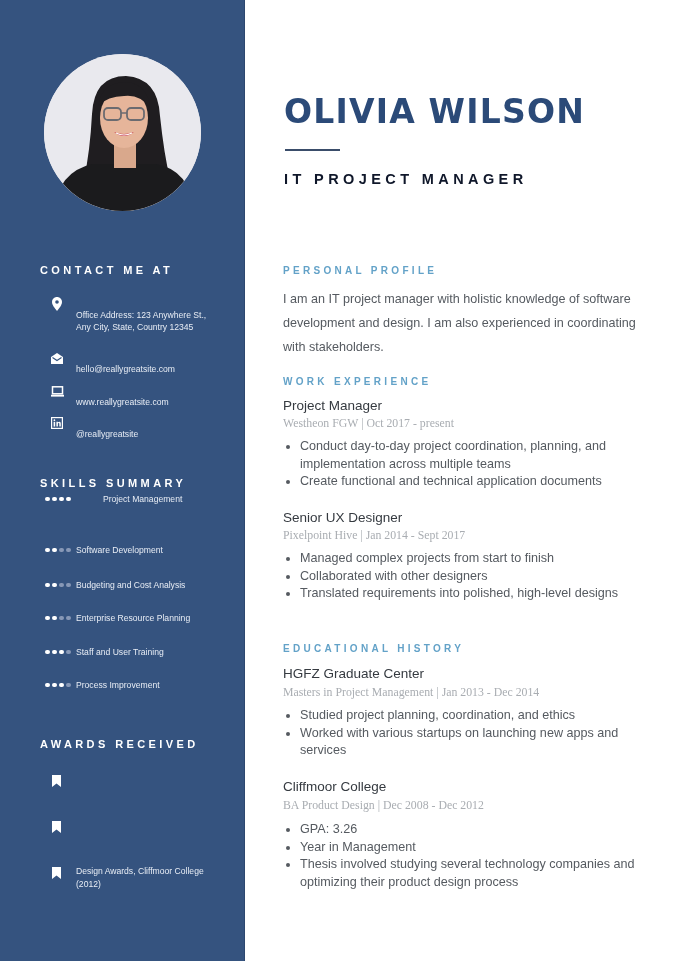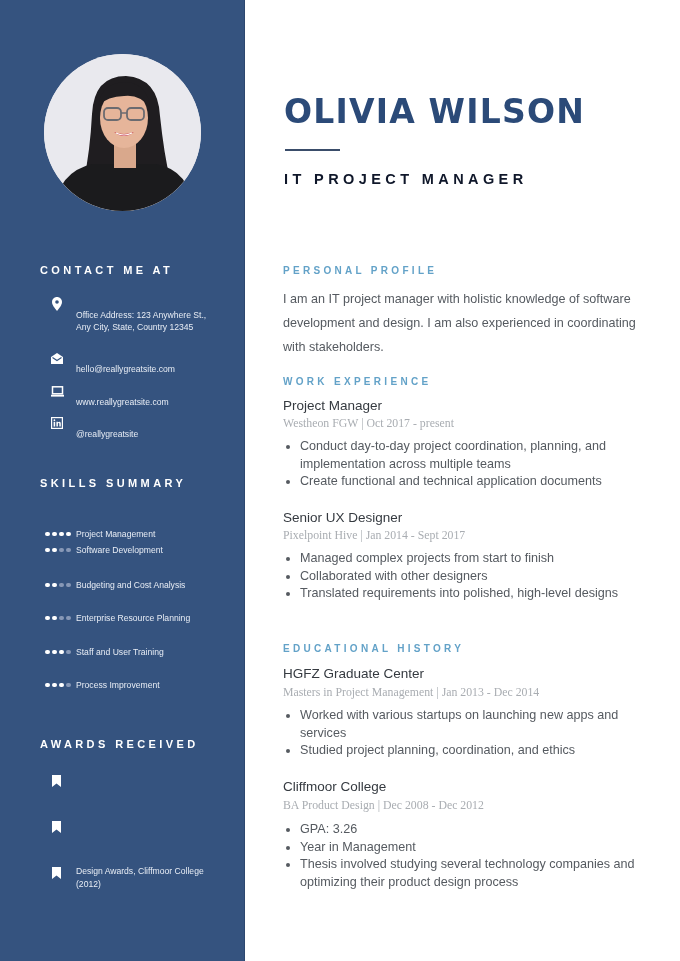--- a/index.html
+++ b/index.html
@@ -124,21 +124,21 @@
           <rect x="2.6" y="4.8" width="1.6" height="4.8" fill="#fff"></rect>
           <circle cx="3.4" cy="3.2" r="0.9" fill="#fff"></circle>
           <path d="M5.4 4.8 L6.9 4.8 L6.9 5.6 Q7.6 4.6 8.6 4.7 Q9.8 4.9 9.8 6.4 L9.8 9.6 L8.3 9.6 L8.3 6.7 Q8.3 5.9 7.6 5.9 Q6.9 6 6.9 6.9 L6.9 9.6 L5.4 9.6 Z" fill="#fff"></path>
         </svg>
     </span>
     <span class="contact-text">@reallygreatsite</span>
   </div>
 
   <div class="side-heading" style="top:477px">SKILLS SUMMARY</div>
   <div id="skills-list">
-      <div class="skill-item" style="top: 529px;">
+      <div class="skill-item" style="top: 494px; gap: 27px;">
         <span class="dots">
           <span class="dot"></span>
           <span class="dot"></span>
           <span class="dot"></span>
           <span class="dot"></span>
         </span>
         <span class="skill-label">Project Management</span>
       </div>
       <div class="skill-item" style="top: 545px;">
         <span class="dots">
@@ -236,22 +236,22 @@
     <li>Managed complex projects from start to finish</li>
     <li>Collaborated with other designers</li>
     <li>Translated requirements into polished, high-level designs</li>
   </ul>
 
   <div class="section-heading" style="top:643px">EDUCATIONAL HISTORY</div>
 
   <div class="entry-title" style="top:666px">HGFZ Graduate Center</div>
   <div class="entry-sub" style="top:685px">Masters in Project Management | Jan 2013 - Dec 2014</div>
   <ul class="bullets" style="top:707px">
+    <li>Studied project planning, coordination, and ethics</li>
     <li>Worked with various startups on launching new apps and services</li>
-    <li>Studied project planning, coordination, and ethics</li>
   </ul>
 
   <div class="entry-title" style="top:779px">Cliffmoor College</div>
   <div class="entry-sub" style="top:798px">BA Product Design | Dec 2008 - Dec 2012</div>
   <ul class="bullets" style="top:821px">
     <li>GPA: 3.26</li>
     <li>Year in Management</li>
     <li>Thesis involved studying several technology companies and optimizing their product design process</li>
   </ul>
 </main>

